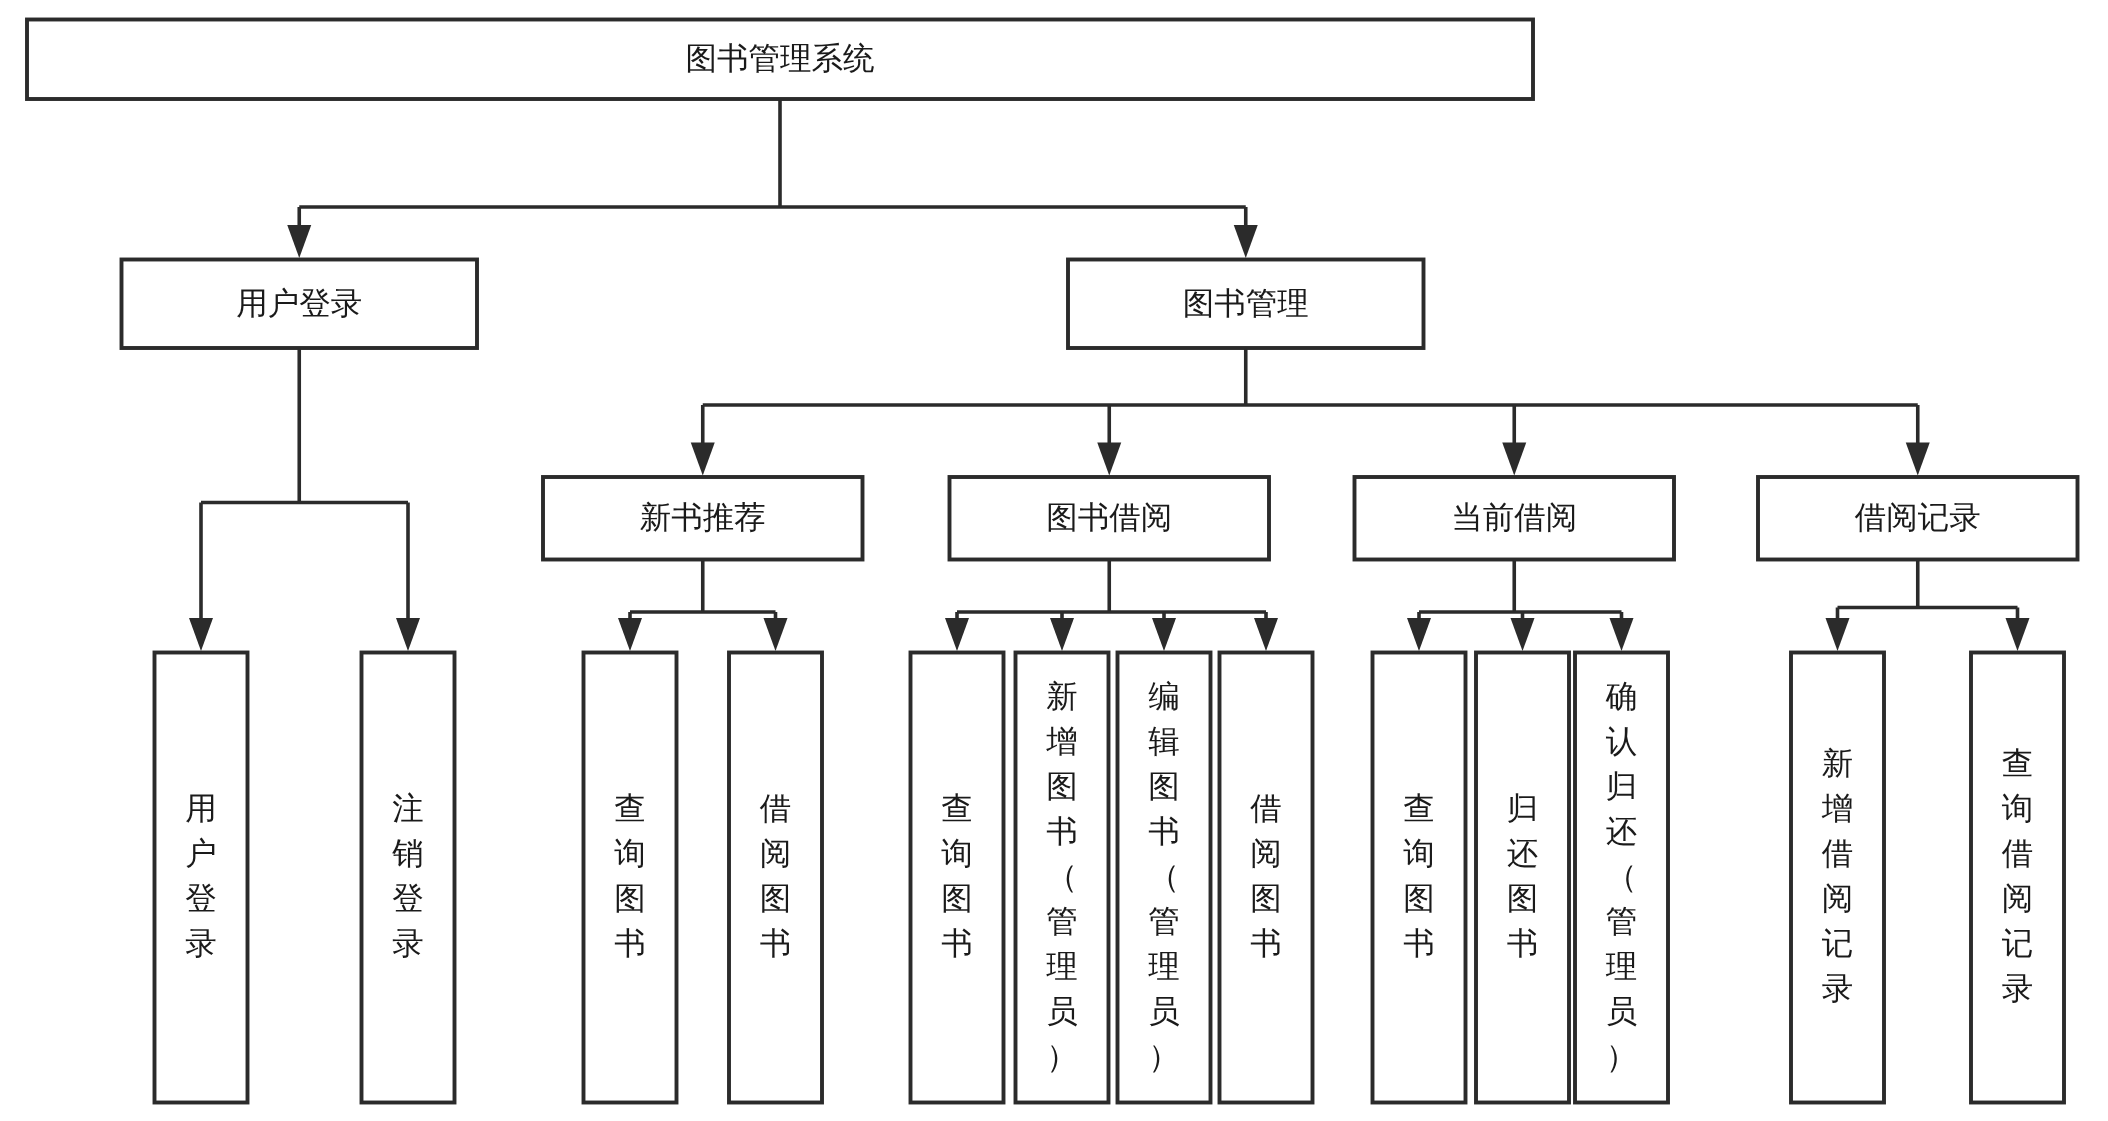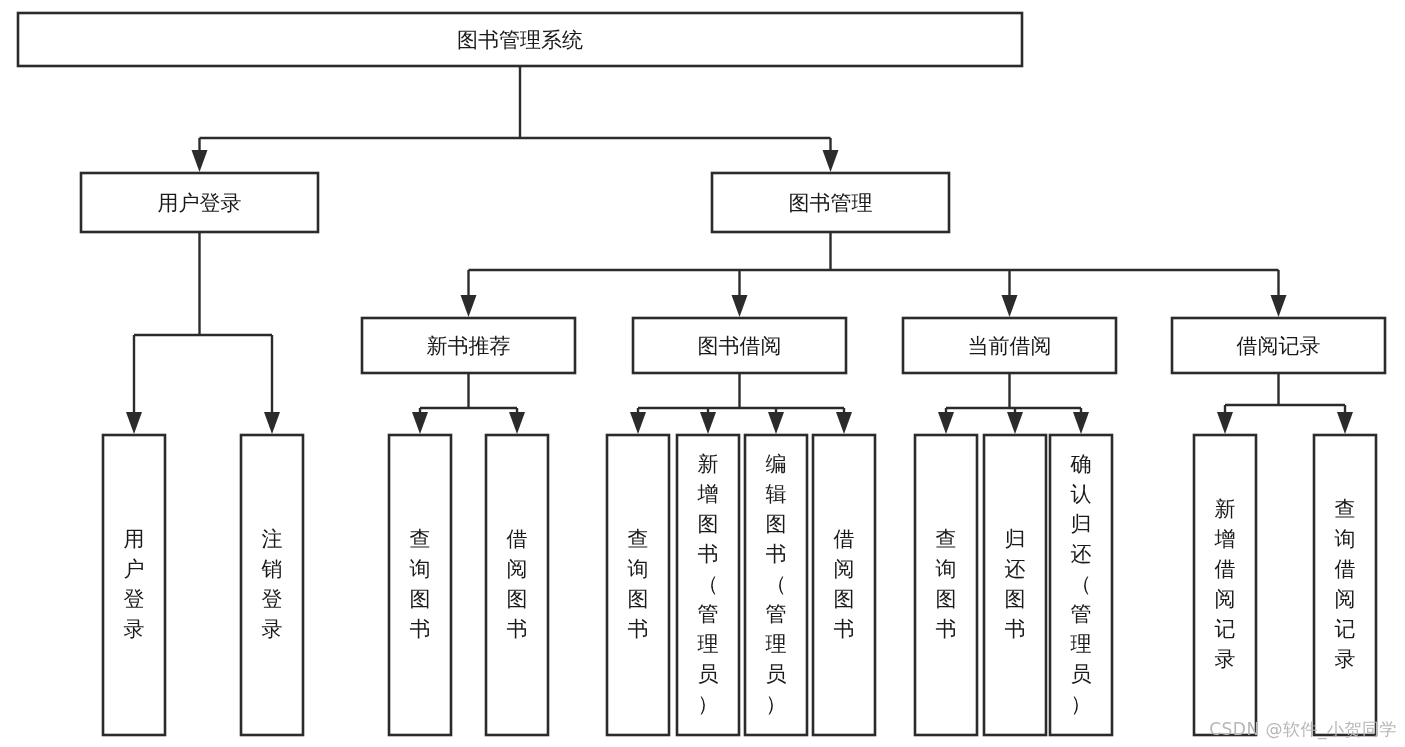--- a/index.html
+++ b/index.html
@@ -216,14 +216,13 @@
         <g>
           <rect class="node-box" x="1194" y="435" width="62" height="300"></rect>
           <text class="node-label-v" x="1225" y="0"><tspan x="1225" y="510">新</tspan><tspan x="1225" y="540">增</tspan><tspan x="1225" y="570">借</tspan><tspan x="1225" y="600">阅</tspan><tspan x="1225" y="630">记</tspan><tspan x="1225" y="660">录</tspan></text>
         </g>
         <g>
           <rect class="node-box" x="1314" y="435" width="62" height="300"></rect>
           <text class="node-label-v" x="1345" y="0"><tspan x="1345" y="510">查</tspan><tspan x="1345" y="540">询</tspan><tspan x="1345" y="570">借</tspan><tspan x="1345" y="600">阅</tspan><tspan x="1345" y="630">记</tspan><tspan x="1345" y="660">录</tspan></text>
         </g>
       </g>
   </svg>
-  <div class="watermark-text">CSDN @软件_小贺同学</div>
 </div>
 
 </body></html>

